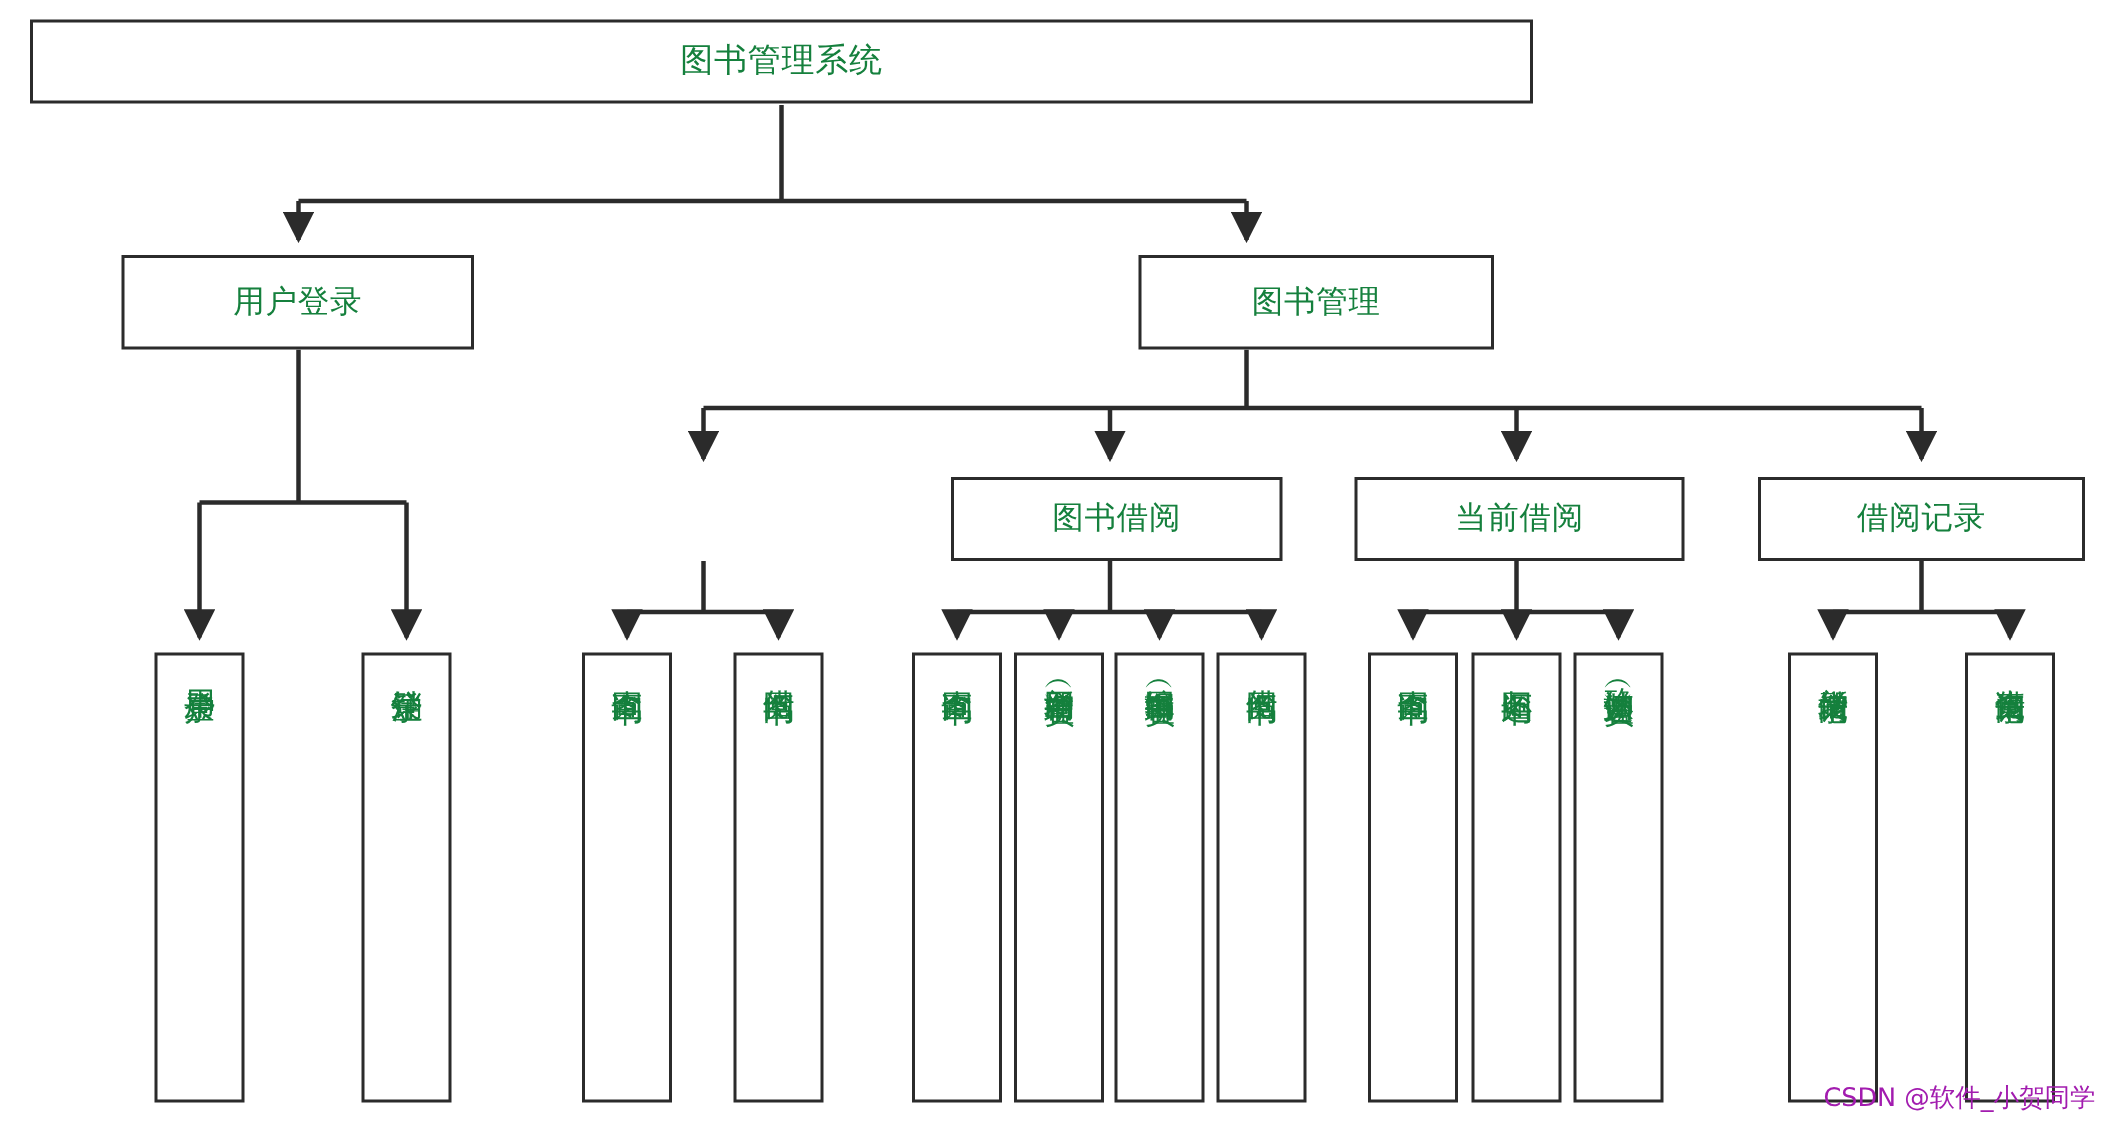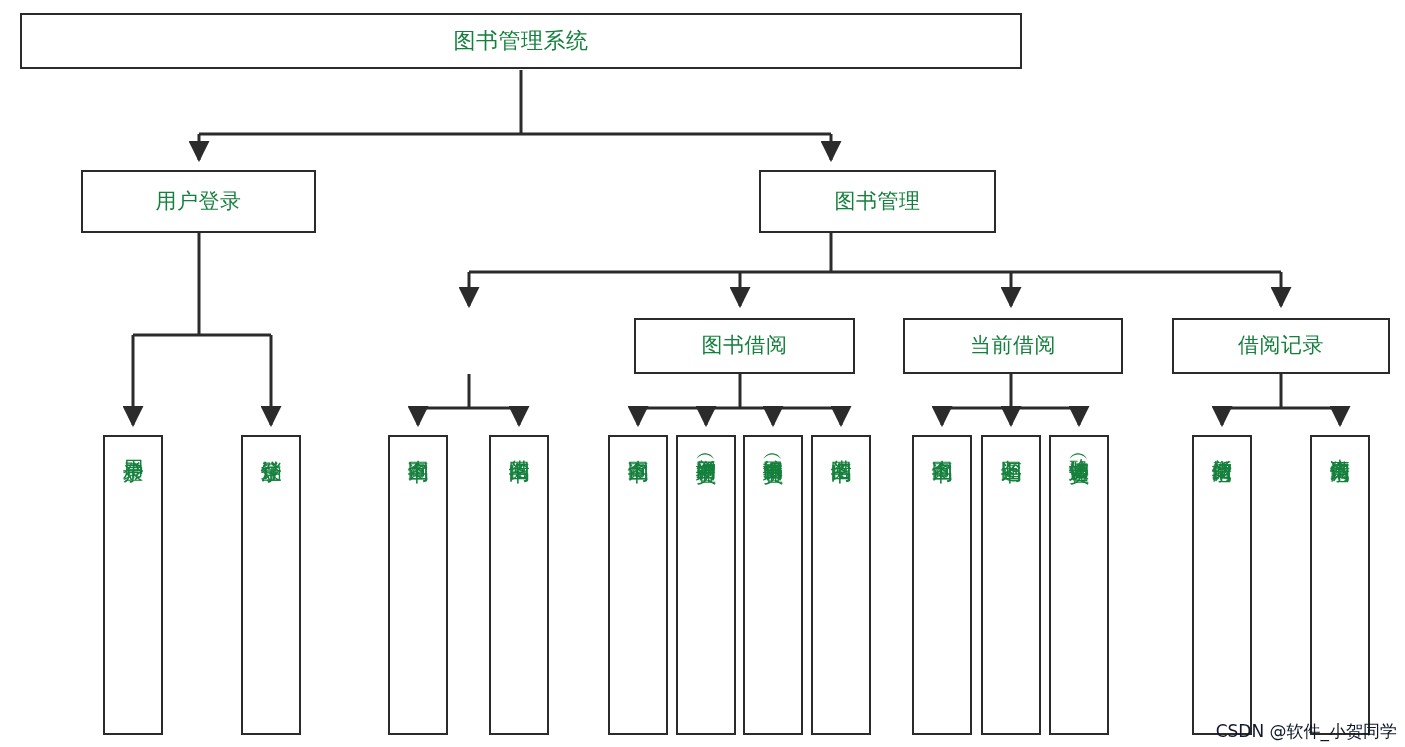--- a/index.html
+++ b/index.html
@@ -62,21 +62,21 @@
     max-height: 100%;
   }
   .node.vert.wide-text .label {
     font-size: 20px;
   }
   #watermark {
     position: absolute;
     right: 8px;
     bottom: 4px;
     font-size: 17px;
-    color: #0f172a;
+    color: #a21caf;
     white-space: nowrap;
     font-family: "DejaVu Sans", "Liberation Sans", sans-serif;
   }
 </style>
 </head>
 <body>
 
 <div id="canvas">
 
   <svg id="wires" viewBox="0 0 1405 747" xmlns="http://www.w3.org/2000/svg">

